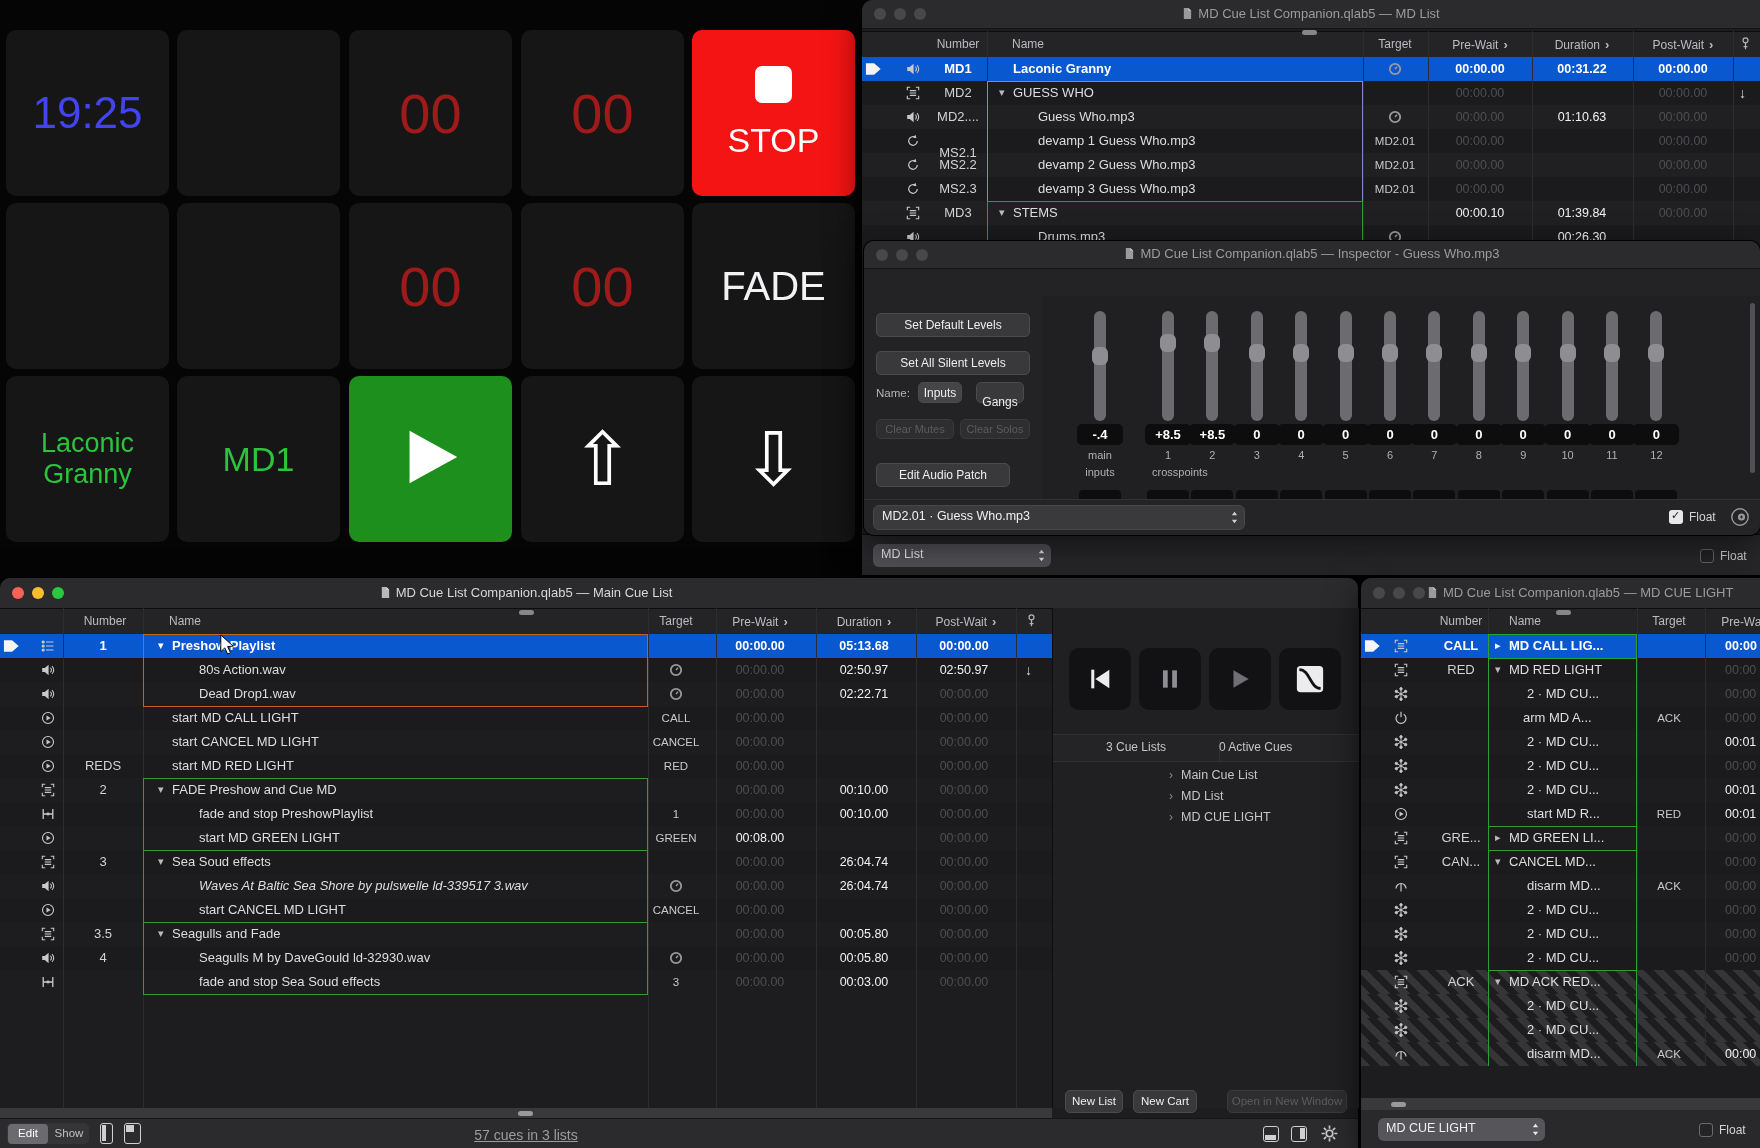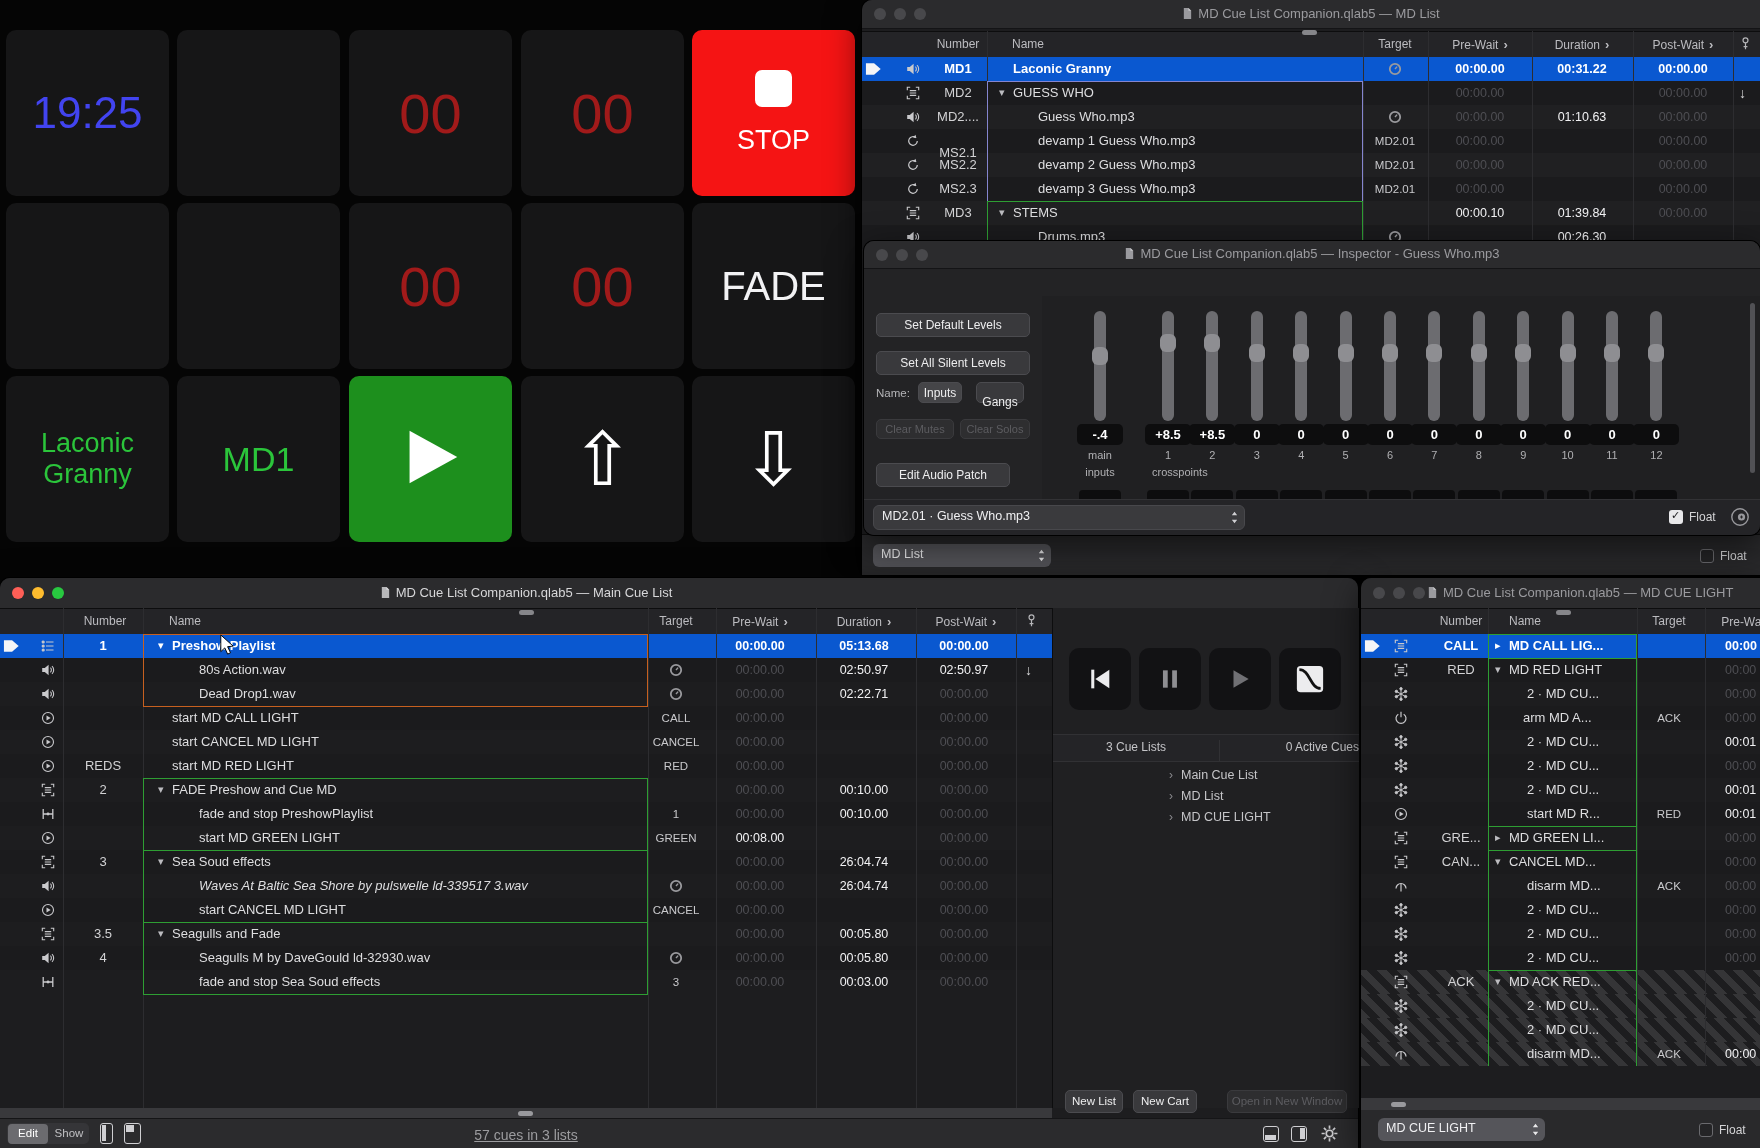--- a/index.html
+++ b/index.html
@@ -69,21 +69,21 @@
       </div>
       <div class="tile" style="left: 177px; top: 30px; width: 163px; height: 166px;"></div>
       <div class="tile" style="left: 349px; top: 30px; width: 163px; height: 166px;">
         <div style="font-size: 56px; color: rgb(161, 26, 26);">00</div>
       </div>
       <div class="tile" style="left: 521px; top: 30px; width: 163px; height: 166px;">
         <div style="font-size: 56px; color: rgb(161, 26, 26);">00</div>
       </div>
       <div class="tile" style="left: 692px; top: 30px; width: 163px; height: 166px; background: rgb(245, 20, 20);">
         <div style="width: 37px; height: 37px; border-radius: 7px; background: rgb(255, 255, 255); margin-bottom: 18px;"></div>
-        <div style="font-size: 27px; color: rgb(255, 255, 255);">STOP</div>
+        <div style="font-size: 34px; color: rgb(255, 255, 255);">STOP</div>
       </div>
       <div class="tile" style="left: 6px; top: 203px; width: 163px; height: 166px;"></div>
       <div class="tile" style="left: 177px; top: 203px; width: 163px; height: 166px;"></div>
       <div class="tile" style="left: 349px; top: 203px; width: 163px; height: 166px;">
         <div style="font-size: 56px; color: rgb(161, 26, 26);">00</div>
       </div>
       <div class="tile" style="left: 521px; top: 203px; width: 163px; height: 166px;">
         <div style="font-size: 56px; color: rgb(161, 26, 26);">00</div>
       </div>
       <div class="tile" style="left: 692px; top: 203px; width: 163px; height: 166px;">
@@ -687,21 +687,21 @@
           </svg>
         </div>
       <div class="tpbtn" style="left:226px;top:40px;">
           <svg width="30" height="30" viewBox="0 0 24 24">
             <rect x="1.5" y="1.5" width="21" height="21" rx="3" fill="#ececee"></rect>
             <path d="M3.5 4.5c8.5 0 8.5 15 17 15" stroke="#111" stroke-width="2.2" fill="none"></path>
           </svg>
         </div>
       <div style="position:absolute;left:0;top:126px;width:306px;height:26px;background:#242427;border-top:1px solid #313134;border-bottom:1px solid #313134;">
         <div style="position:absolute;left:0;width:166px;top:5px;text-align:center;font-size:12px;color:#c5c5c8;border-right:1px solid #313134;height:21px;">3 Cue Lists</div>
-        <div style="position:absolute;left:166px;width:140px;top:5px;text-align:right;font-size:12px;color:#c5c5c8;">0 Active Cues</div>
+        <div style="position:absolute;left:166px;width:140px;top:5px;text-align:left;font-size:12px;color:#c5c5c8;">0 Active Cues</div>
       </div>
       <div id="panel-lists" style="position:absolute;left:0;top:156px;width:306px;height:80px;">
           <div class="listitem" style="left: 116px; top: 4px;"><i>›</i><span>Main Cue List</span></div>
           <div class="listitem" style="left: 116px; top: 25px;"><i>›</i><span>MD List</span></div>
           <div class="listitem" style="left: 116px; top: 46px;"><i>›</i><span>MD CUE LIGHT</span></div>
         </div>
       <div class="btn" style="left:12px;top:482px;width:58px;height:23px;padding-top:4px;font-size:11.5px;">New List</div>
       <div class="btn" style="left:80px;top:482px;width:64px;height:23px;padding-top:4px;font-size:11.5px;">New Cart</div>
       <div class="btn dim" style="left:174px;top:482px;width:120px;height:23px;padding-top:4px;font-size:11.5px;">Open in New Window</div>
     </div>

